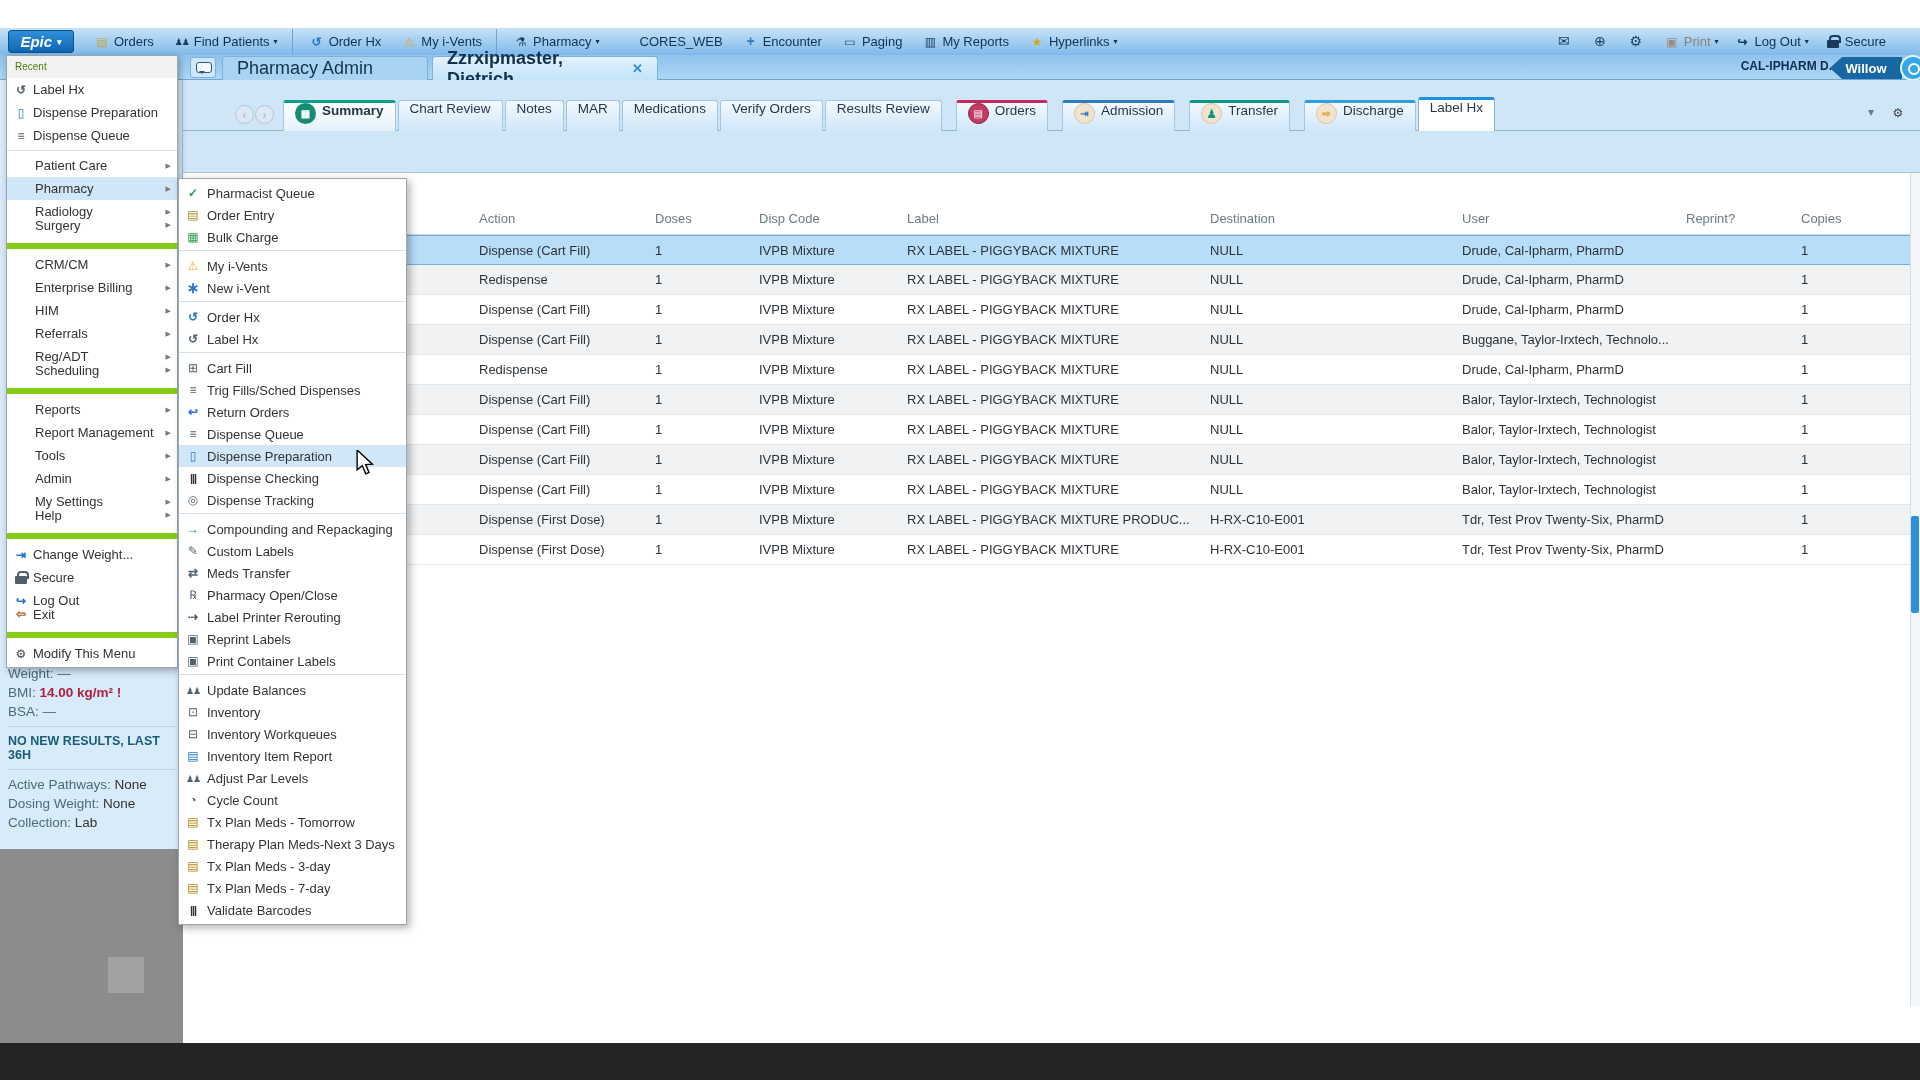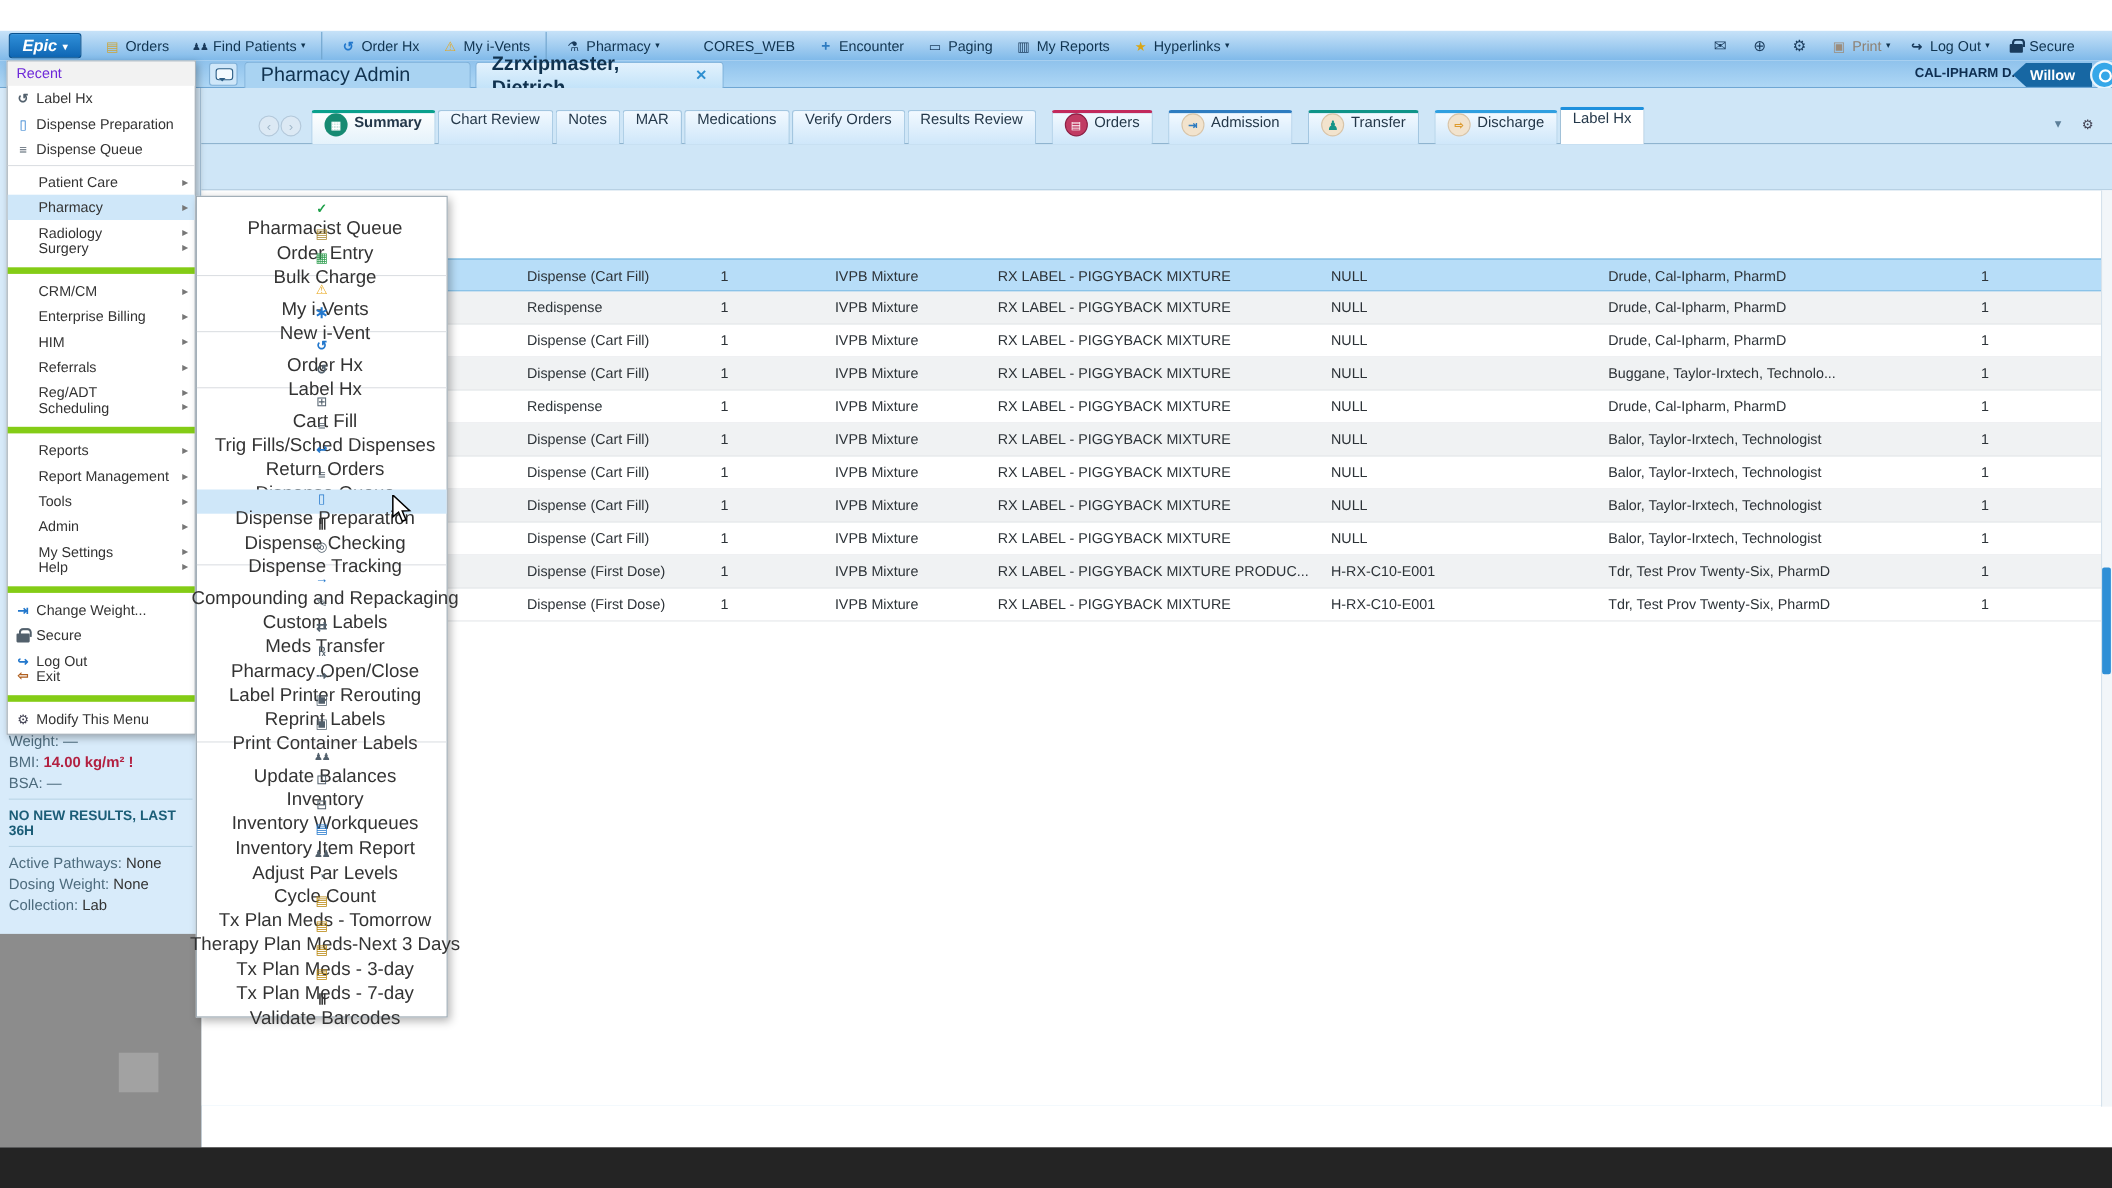--- a/index.html
+++ b/index.html
@@ -94,33 +94,33 @@
     clip-path:polygon(12px 0,100% 0,100% 100%,12px 100%,0 50%); }
   #search-disc { position:absolute; right:-6px; top:55px; width:26px; height:26px; border-radius:50%;
     background:#35a7e8; border:2px solid #e8f4fc; }
   #search-disc::before { content:""; position:absolute; left:6px; top:6px; width:8px; height:8px;
     border:2px solid #fff; border-radius:50%; }
 
   
   #sidebar { left:0; top:80px; width:183px; height:963px; background:#d8ebfa; border-right:1px solid #9dbdd6; }
   #menu-panel { left:6px; top:55px; width:172px; background:#ffffff;
     border:1px solid #9aa7b1; box-shadow:2px 3px 7px rgba(0,0,0,.3); z-index:50; padding-bottom:2px; }
-  #menu-header { height:22px; line-height:22px; padding-left:8px; font-size:13px; color:#6d28d9; background:#f2f2f2; }
+  #menu-header { height:22px; line-height:22px; padding-left:8px; font-size:10px; color:#4d7c0f; background:#f2f2f2; }
   .m-item { display:flex; align-items:center; height:23px; padding:0 6px; font-size:13px; color:#333; cursor:default; position:relative; }
   .m-item .lbl { margin-left:4px; white-space:nowrap; }
   .m-item[data-hl="true"] { background:#cfe7f9; }
   .m-item[data-arrow="true"]::after { content:"▶"; position:absolute; right:6px; font-size:7px; color:#777; }
   .m-item[data-divider="true"] { border-bottom:6px solid #84cc16; margin-bottom:4px; padding-bottom:16px; height:26px; }
   .m-item .lbl.indent { margin-left:22px; }
   #recent-group { border-bottom:1px solid #dcdfe3; padding-bottom:3px; margin-bottom:3px; }
 
   
   #submenu { left:178px; top:178px; width:229px; background:#fff;
     border:1px solid #9aa7b1; box-shadow:3px 3px 8px rgba(0,0,0,.3); z-index:55; padding:3px 0; }
-  .s-item { display:flex; align-items:center; height:22px; padding:0 6px; font-size:17px; color:#333; position:relative;flex-direction:column; }
+  .s-item { display:flex; align-items:center; height:22px; padding:0 6px; font-size:13px; color:#333; position:relative; }
   .s-item .lbl { margin-left:6px; white-space:nowrap; }
   .s-item[data-hl="true"] { background:#cfe7f9; }
   .s-item[data-divider="true"] { border-bottom:1px solid #dcdfe3; margin-bottom:4px; padding-bottom:2px; height:25px; }
 
   
   #patient-panel { left:0; top:660px; width:183px; padding:6px 8px; font-size:13.5px; color:#4d6b7d; z-index:5; }
   .pp-line { margin-bottom:4px; }
   .pp-alert { color:#b22040; font-weight:bold; }
   .pp-hr { border:none; border-top:1px solid #b9d4e6; margin:7px 0; }
   .pp-banner { font-size:12.5px; font-weight:bold; color:#1b5d77; }
@@ -360,20 +360,30 @@
       </div>
     </div>
     <div id="strip-right">
       <span class="caret"></span>
       <span class="mi" data-icon="wrench"></span>
     </div>
   </div>
 
 
   <div id="white-panel">
+    <div id="thead">
+      <span class="col-action">Action</span>
+      <span class="col-doses">Doses</span>
+      <span class="col-disp">Disp Code</span>
+      <span class="col-label">Label</span>
+      <span class="col-dest">Destination</span>
+      <span class="col-user">User</span>
+      <span class="col-reprint">Reprint?</span>
+      <span class="col-copies">Copies</span>
+    </div>
     <div id="tbody">
 
         <div class="trow" data-selected="true">
           <span class="c col-action">Dispense (Cart Fill)</span>
           <span class="c col-doses">1</span>
           <span class="c col-disp">IVPB Mixture</span>
           <span class="c col-label">RX LABEL - PIGGYBACK MIXTURE</span>
           <span class="c col-dest">NULL</span>
           <span class="c col-user">Drude, Cal-Ipharm, PharmD</span>
           <span class="c col-reprint"></span>

